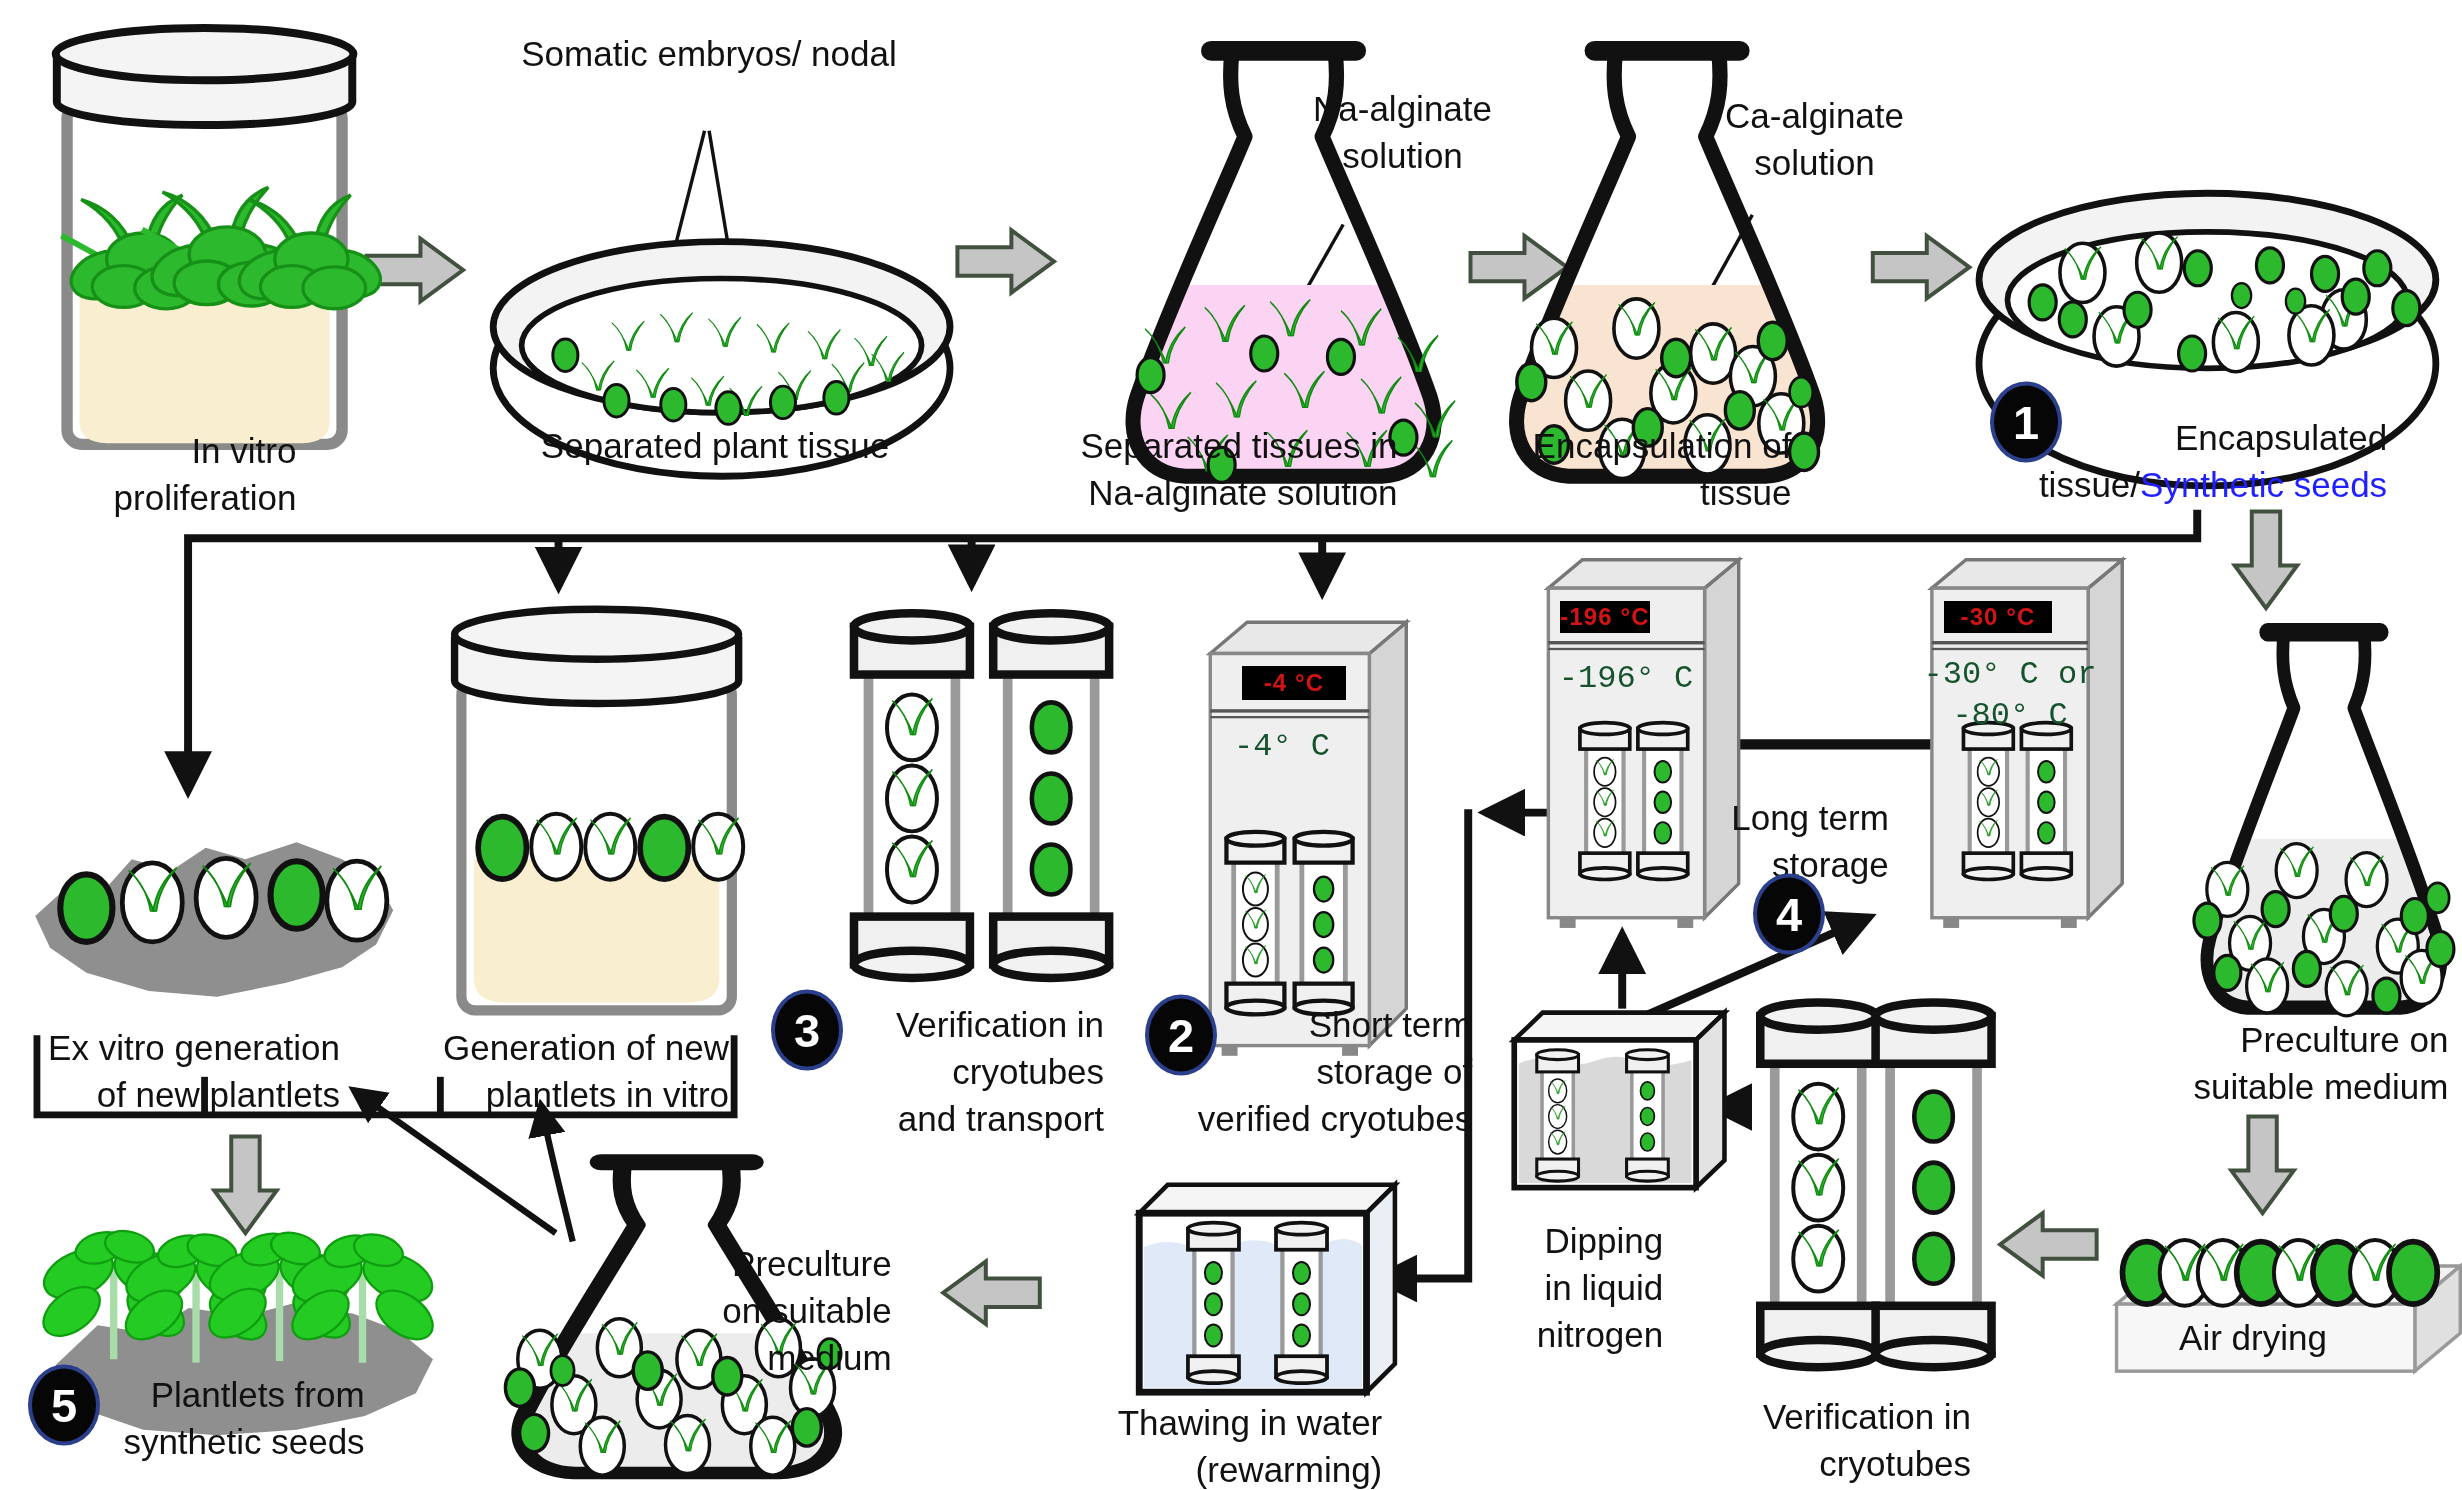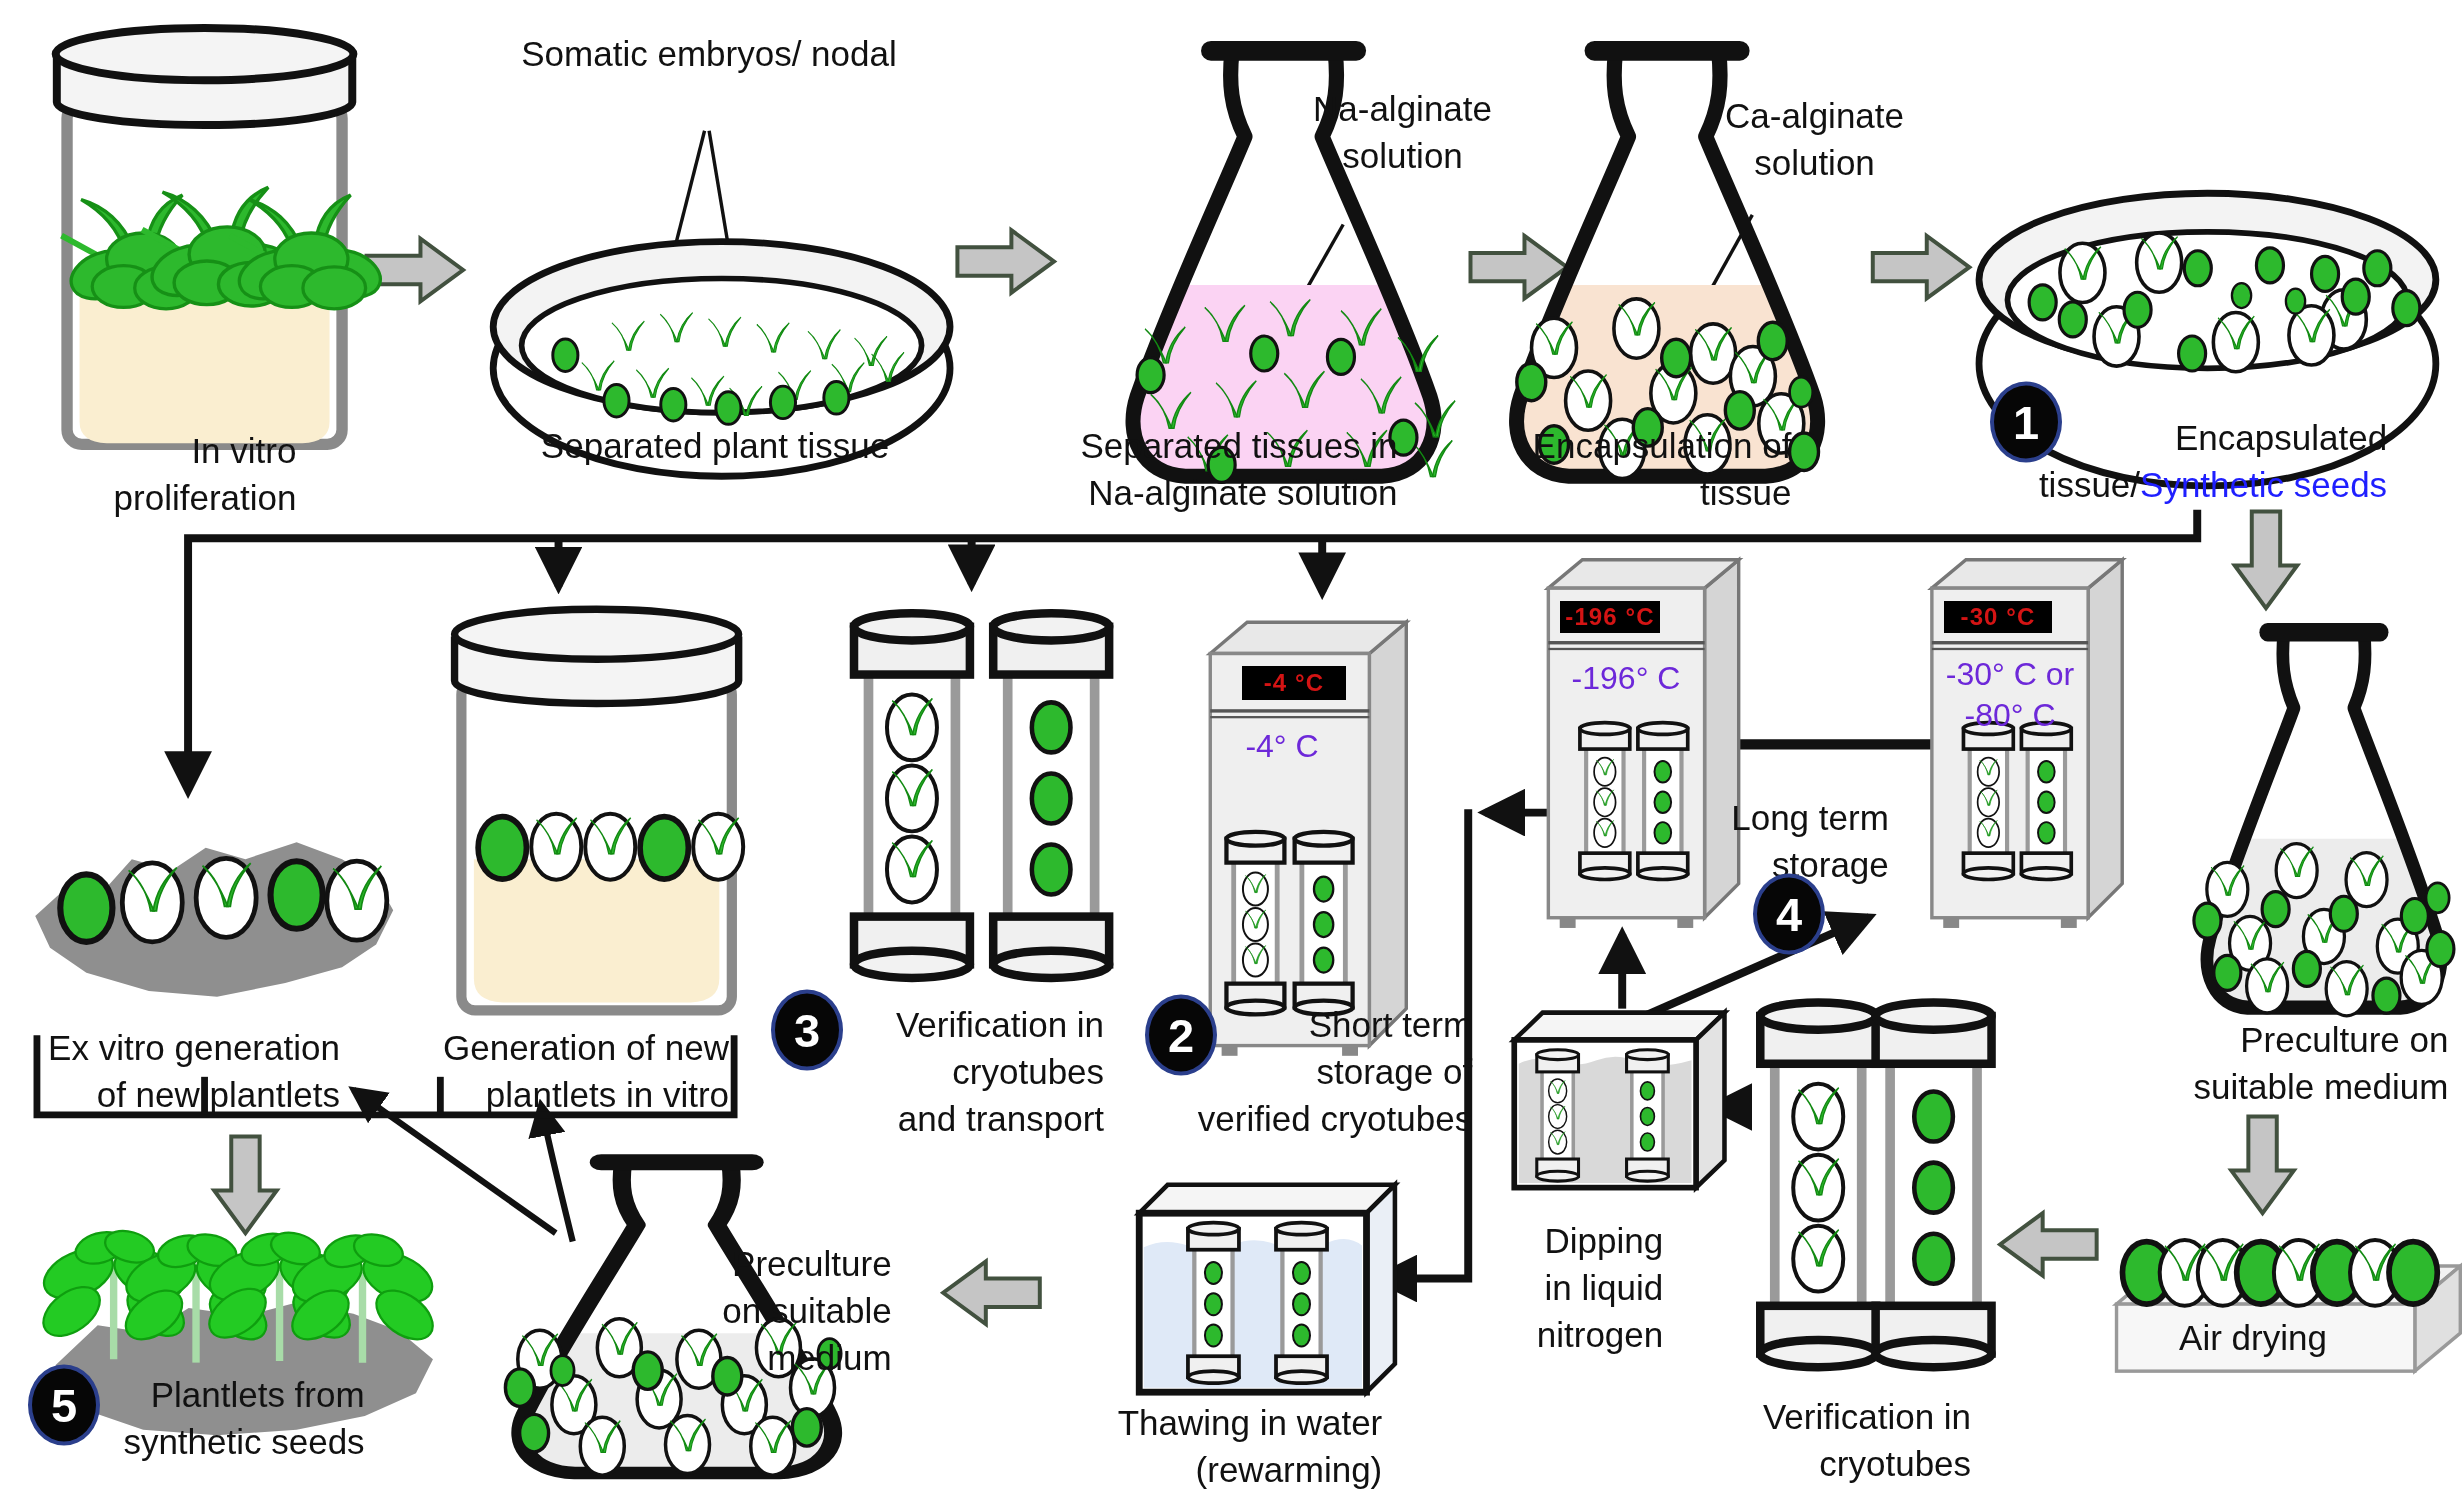--- a/index.html
+++ b/index.html
@@ -7,22 +7,22 @@
           font-family:"Liberation Sans",sans-serif;overflow:hidden;}
   svg.art{position:absolute;left:0;top:0;}
   .lbl{position:absolute;color:#111;font-size:35px;line-height:47px;text-align:right;
        transform:translateX(-50%);white-space:nowrap;}
   .lbl.leftal{transform:none;text-align:center;}
   .badge{position:absolute;width:64px;height:73px;background:#060606;border:4px solid #2b3f8c;
          border-radius:50%;color:#fff;font-size:47px;font-weight:bold;display:flex;
          align-items:center;justify-content:center;transform:translate(-50%,-50%);}
   .led{position:absolute;background:#000;color:#d41414;font-size:24px;font-weight:bold;
        display:flex;align-items:center;justify-content:center;letter-spacing:1.1px;}
-  .temp{position:absolute;font-size:32px;color:#6d28d9;text-align:center;line-height:41px;
-        transform:translateX(-50%);white-space:nowrap;}
+  .temp{position:absolute;font-size:32px;color:#14532d;text-align:center;line-height:41px;
+        transform:translateX(-50%);white-space:nowrap;font-family:Liberation Mono, monospace;}
   .blue{color:#1f1fff;}
 </style>
 </head>
 <body>
 
 <div id="canvas">
 
 <svg class="art" width="2462" height="1490" viewBox="0 0 4333 2622">
   <defs>
     <marker id="ah" markerWidth="6" markerHeight="6" refX="5" refY="3" orient="auto">
@@ -463,21 +463,21 @@
   <div>Dipping</div>
       <div>in liquid</div>
       <div>nitrogen</div>
 </div>
 <div class="lbl" style="left:1810px;top:794px">
   <div>Long term</div>
       <div>storage</div>
 </div>
 <div class="badge" style="left:1789px;top:914px">4</div>
 
-<div class="led" style="left:1560px;top:601px;width:100px;height:32px">-196 °C</div>
+<div class="led" style="left:1560px;top:601px;width:90px;height:32px">-196 °C</div>
 <div class="temp" style="left:1626px;top:658px">-196° C</div>
 <div class="led" style="left:1944px;top:601px;width:108px;height:32px">-30 °C</div>
 <div class="temp" style="left:2010px;top:654px">
   <div>-30° C or</div>
       <div>-80° C</div>
 </div>
 <div class="led" style="left:1242px;top:666px;width:104px;height:34px">-4 °C</div>
 <div class="temp" style="left:1282px;top:726px">-4° C</div>
 
 <div class="lbl" style="left:1335px;top:1001px">

